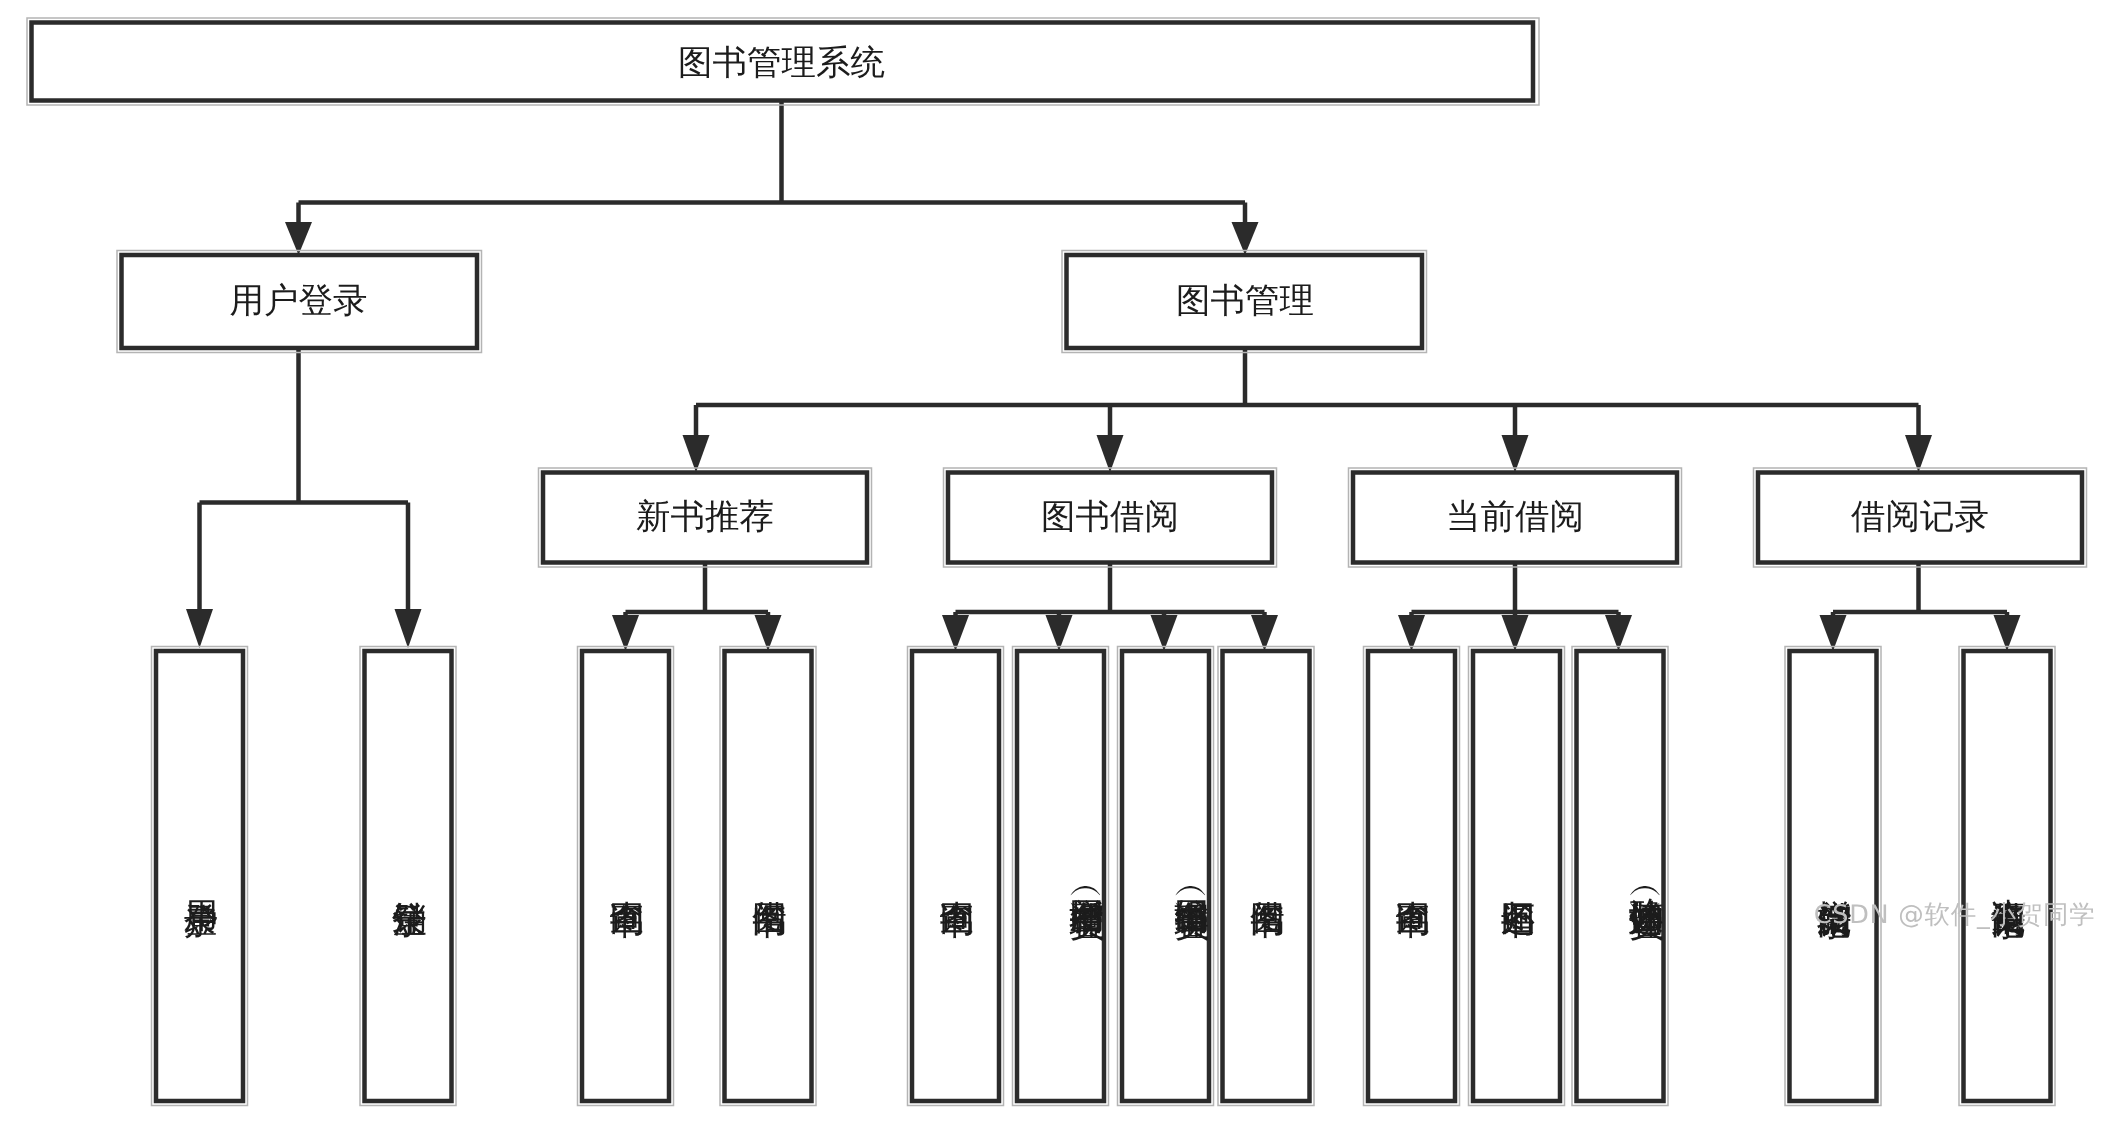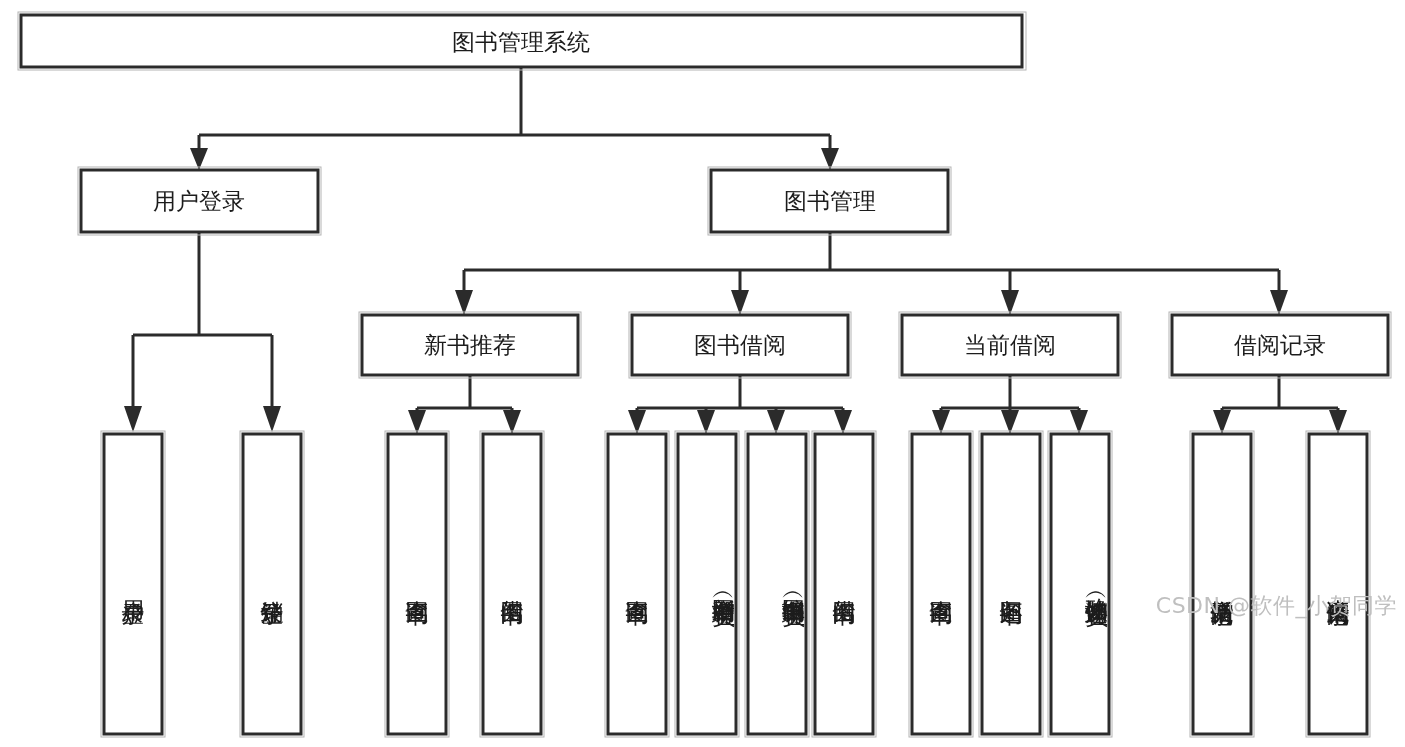--- a/index.html
+++ b/index.html
@@ -69,21 +69,21 @@
     align-items: center;
     justify-content: center;
     text-align: center;
     pointer-events: none;
   }
   .watermark {
     position: absolute;
     right: 8px;
     bottom: 4px;
     font-family: "DejaVu Sans", "Liberation Sans", sans-serif;
-    font-size: 22px;
+    font-size: 17px;
     color: #bfbfbf;
     white-space: nowrap;
     letter-spacing: 0.5px;
   }
 </style>
 </head>
 <body>
 
 <div id="diagram-root">
 

